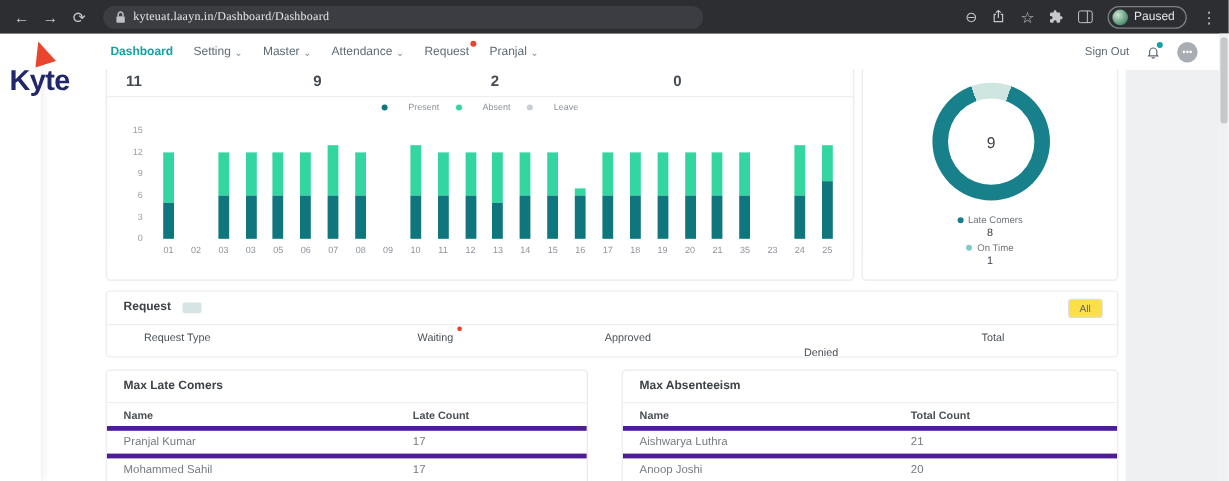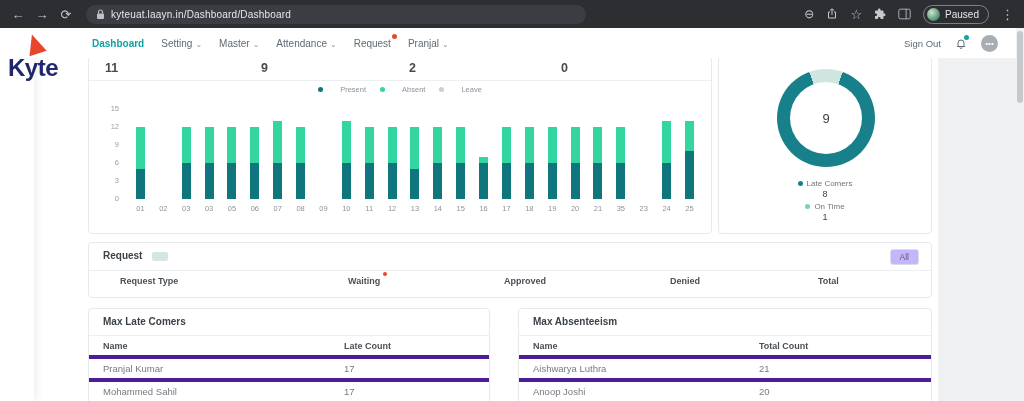--- a/index.html
+++ b/index.html
@@ -8,21 +8,21 @@
     background:#fff;font-family:"Liberation Sans",sans-serif;
     -webkit-font-smoothing:antialiased;
   }
   
   .browser{position:absolute;top:0;left:0;width:100%;height:28px;background:#2d2e32;
     display:flex;align-items:center;z-index:10;}
   .bicon{color:#c3c6ca;font-size:13px;width:24px;text-align:center;cursor:pointer;user-select:none;}
   .bicon:first-child{margin-left:6px;}
   .omnibox{margin-left:8px;width:500px;height:19px;background:#3b3d42;border-radius:10px;
     display:flex;align-items:center;gap:6px;padding:0 10px;box-sizing:border-box;cursor:text;}
-  .url{font-size:10px;color:#e6e7e9;letter-spacing:.2px;white-space:nowrap;}
+  .url{font-size:10px;color:#e6e7e9;letter-spacing:.2px;white-space:nowrap;font-family:Liberation Serif, serif;}
   .toolbar-right{margin-left:auto;display:flex;align-items:center;gap:12px;padding-right:10px;}
   .tb-glyph{color:#c3c6ca;font-size:12px;cursor:pointer;user-select:none;}
   .paused-pill{display:flex;align-items:center;gap:5px;border:1.5px solid #7d8186;border-radius:11px;
     padding:2px 9px 2px 3px;color:#e6e7e9;font-size:10px;cursor:pointer;}
   .pill-avatar{width:13px;height:13px;border-radius:50%;
     background:radial-gradient(circle at 35% 35%,#cde6d0,#4d8f6f 70%,#2e5d49);}
   
   .app-header{position:absolute;top:28px;left:0;width:100%;height:30px;background:#fff;z-index:4;}
   .logo{position:absolute;left:8px;top:34px;display:flex;align-items:center;z-index:6;cursor:pointer;flex-direction:column;}
   .logo-mark{width:0;height:0;border-left:9px solid transparent;border-right:9px solid transparent;
@@ -65,26 +65,26 @@
   .donut{position:absolute;left:58px;top:12px;width:98px;height:98px;border-radius:50%;}
   .donut-hole{position:absolute;inset:13px;background:#fff;border-radius:50%;
     display:flex;align-items:center;justify-content:center;font-size:13px;color:#3c4248;}
   .donut-legend{position:absolute;top:122px;left:0;right:0;display:flex;flex-direction:column;
     align-items:center;gap:1px;}
   .dl-label{display:flex;align-items:center;gap:4px;font-size:8px;color:#6f767c;}
   .dl-value{font-size:9px;color:#3c4248;margin-bottom:2px;}
   
   .card-request{left:88px;top:242px;width:844px;height:56px;}
   .badge{position:absolute;left:63px;top:9px;width:16px;height:9px;background:#d7e4e4;border-radius:2px;}
-  .all-btn{position:absolute;right:12px;top:6px;font-size:8.5px;color:#5d646b;background:#c4b5fd;
+  .all-btn{position:absolute;right:12px;top:6px;font-size:8.5px;color:#5d646b;background:#fde047;
     border:1px solid #dadde1;border-radius:3px;padding:2px 9px;cursor:pointer;
     font-family:"Liberation Sans",sans-serif;}
   .card-request .hdivider{top:27px;}
   .req-cols{position:absolute;top:33px;left:0;right:0;height:12px;}
-  .req-col{position:absolute;font-size:9px;font-weight:700;color:#4a5056;padding-left:17px;}
+  .req-col{position:absolute;font-size:9px;font-weight:400;color:#4a5056;padding-left:17px;}
   .req-dot{position:absolute;top:-4px;right:-7px;width:4px;height:4px;background:#e8452c;border-radius:50%;}
   
   .card-late{left:88px;top:308px;width:402px;height:110px;}
   .card-abs{left:518px;top:308px;width:414px;height:110px;}
   .card-table .hdivider{top:26px;}
   .ttable{position:absolute;top:27px;left:0;right:0;}
   .trow{display:flex;align-items:center;height:19px;padding:0 14px;border-bottom:4px solid #4c1d95;
     font-size:9.5px;color:#757b81;}
   .trow.head{font-weight:700;color:#4a5056;font-size:9px;}
   .tcell.name{flex:1;}
@@ -406,21 +406,21 @@
 
 <section class="card card-request">
   <span class="card-title">Request</span>
   <span class="badge"></span>
   <button class="all-btn">All</button>
   <div class="hdivider"></div>
   <div class="req-cols">
       <span class="req-col" style="left: 14px;">Request Type</span>
       <span class="req-col" style="left: 242px;">Waiting<i class="req-dot"></i></span>
       <span class="req-col" style="left: 398px;">Approved</span>
-      <span class="req-col" style="left: 564px;">Denied</span>
+      <span class="req-col" style="left: 564px; margin-top: 13px;">Denied</span>
       <span class="req-col" style="left: 712px;">Total</span>
     </div>
 </section>
 
 <section class="card card-table card-late">
   <span class="card-title">Max Late Comers</span>
   <div class="hdivider"></div>
   <div class="ttable">
       <div class="trow head">
         <span class="tcell name">Name</span>

